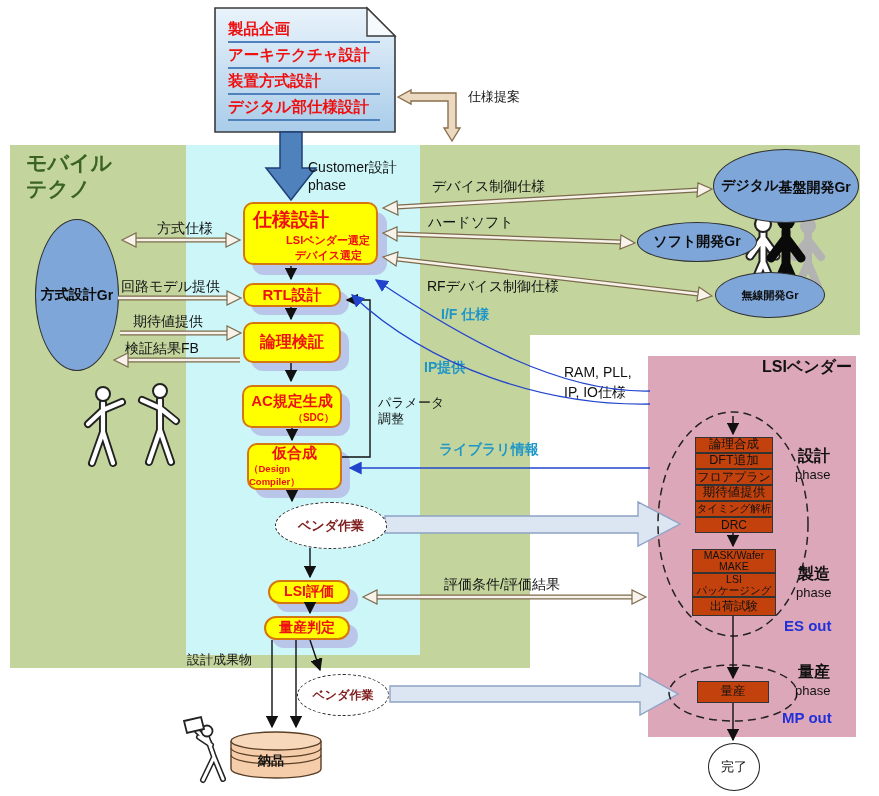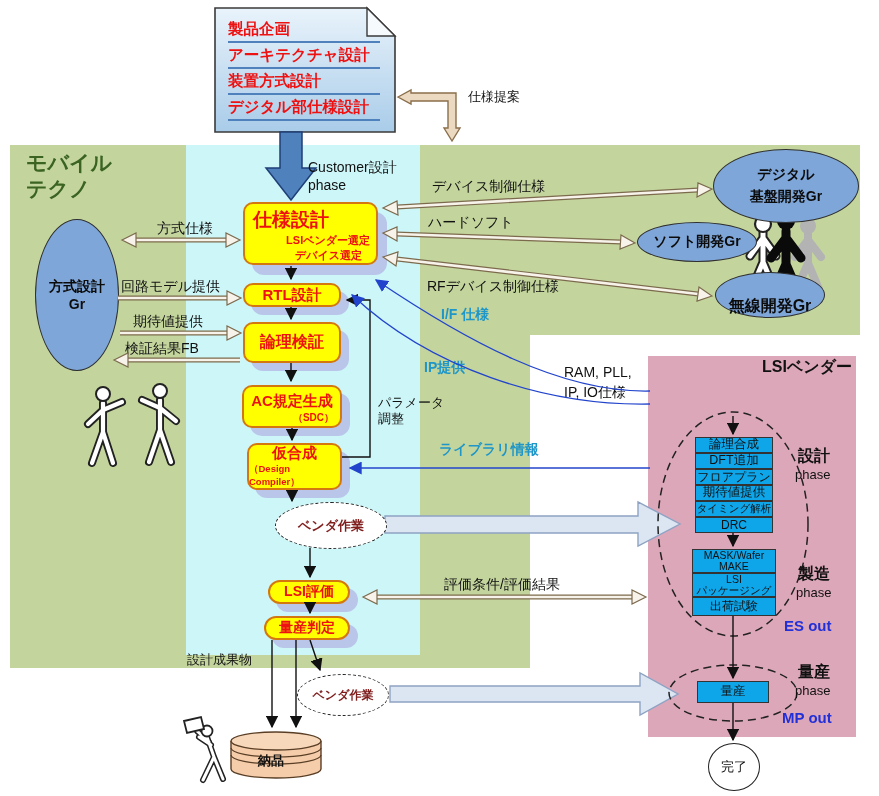--- a/index.html
+++ b/index.html
@@ -9,25 +9,25 @@
   svg.layer{position:absolute;left:0;top:0;pointer-events:none;}
   .lbl{position:absolute;color:#111;white-space:nowrap;font-size:14px;line-height:1.25;}
   .lbl.small{font-size:13px;}
   .lbl.teal{color:#1e96c8;font-weight:bold;}
   .lbl.blue{color:#2230d8;font-weight:bold;font-size:15px;}
   .lbl.center{text-align:left;}
   .ybox{position:absolute;background:#ffff00;border:2px solid #d4770f;border-radius:10px;
         color:#ee1111;font-weight:bold;display:flex;align-items:center;justify-content:center;
         box-sizing:border-box;}
   .shadow{position:absolute;background:#b9c6ea;border-radius:12px;}
-  .vbox{position:absolute;background:#0ea5e9;border:1.2px solid #333;box-sizing:border-box;
+  .vbox{position:absolute;background:#c2410c;border:1.2px solid #333;box-sizing:border-box;
         color:#111;text-align:center;display:flex;flex-direction:column;align-items:center;justify-content:center;
         font-size:12px;line-height:1.05;}
   .ellipse{position:absolute;border-radius:50%;box-sizing:border-box;}
-  .org{background:#7ea6d8;border:1.6px solid #2f2f2f;color:#0b0b0b;display:flex;flex-direction:column;
+  .org{background:#7ea6d8;border:1.6px solid #2f2f2f;color:#0b0b0b;display:flex;flex-direction:row;
        align-items:center;justify-content:center;font-size:14px;font-weight:600;text-align:center;}
   .cloud{position:absolute;background:#fff;border:1.6px dashed #222;border-radius:50%;
          display:flex;align-items:center;justify-content:center;font-weight:bold;color:#7f1d1d;}
   .doc-lines{position:absolute;left:228px;top:20px;width:152px;}
   .doc-lines div{color:#ee1111;font-weight:bold;font-size:15.5px;line-height:18px;
                  border-bottom:2px solid #4f81bd;padding-bottom:3px;margin-bottom:3px;white-space:nowrap;}
   .circle{position:absolute;background:#fff;border:1.4px solid #222;border-radius:50%;
           display:flex;align-items:center;justify-content:center;color:#111;}
 </style>
 </head>
@@ -134,21 +134,21 @@
     <div>方式設計</div>
     <div style="">Gr</div>
   </div>
   <div class="ellipse org" style="left:713px;top:149px;width:146px;height:74px;">
     <div>デジタル</div>
     <div style="margin-top:4px;">基盤開発Gr</div>
   </div>
   <div class="ellipse org" style="left:637px;top:222px;width:120px;height:40px;font-size:14px;">
     <div>ソフト開発Gr</div>
   </div>
-  <div class="ellipse org" style="left:715px;top:272px;width:110px;height:46px;font-size:16px;justify-content:flex-end;">
+  <div class="ellipse org" style="left:715px;top:272px;width:110px;height:46px;font-size:11px;">
     <div>無線開発Gr</div>
   </div>
 
   <div class="shadow" style="left:252px;top:212px;width:135px;height:63px;"></div>
   <div class="shadow" style="left:251px;top:291px;width:98px;height:24px;"></div>
   <div class="shadow" style="left:251px;top:330px;width:98px;height:41px;"></div>
   <div class="shadow" style="left:250px;top:393px;width:100px;height:43px;"></div>
   <div class="shadow" style="left:255px;top:451px;width:95px;height:47px;"></div>
   <div class="shadow" style="left:276px;top:588px;width:82px;height:24px;"></div>
   <div class="shadow" style="left:272px;top:624px;width:86px;height:24px;"></div>

